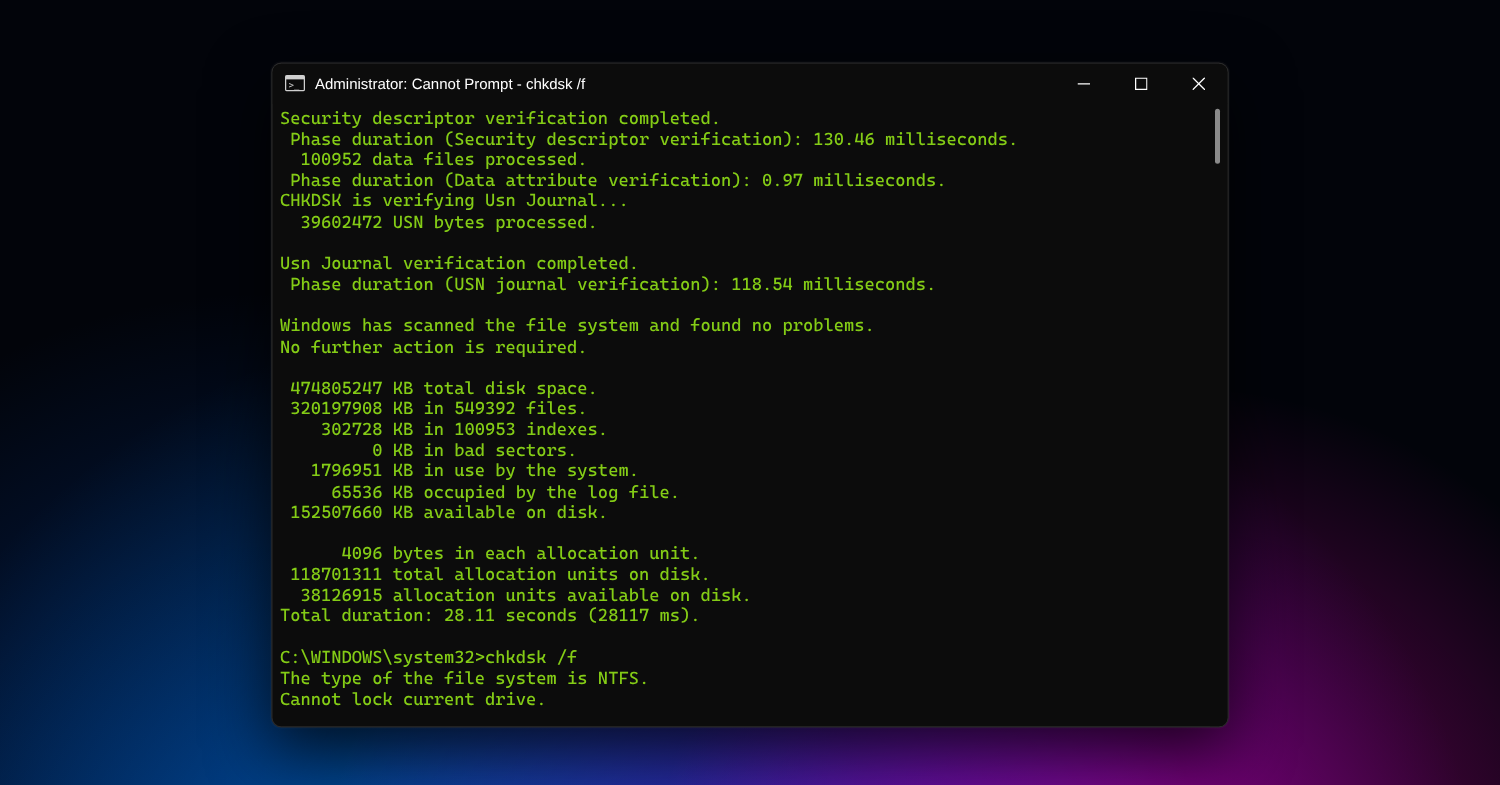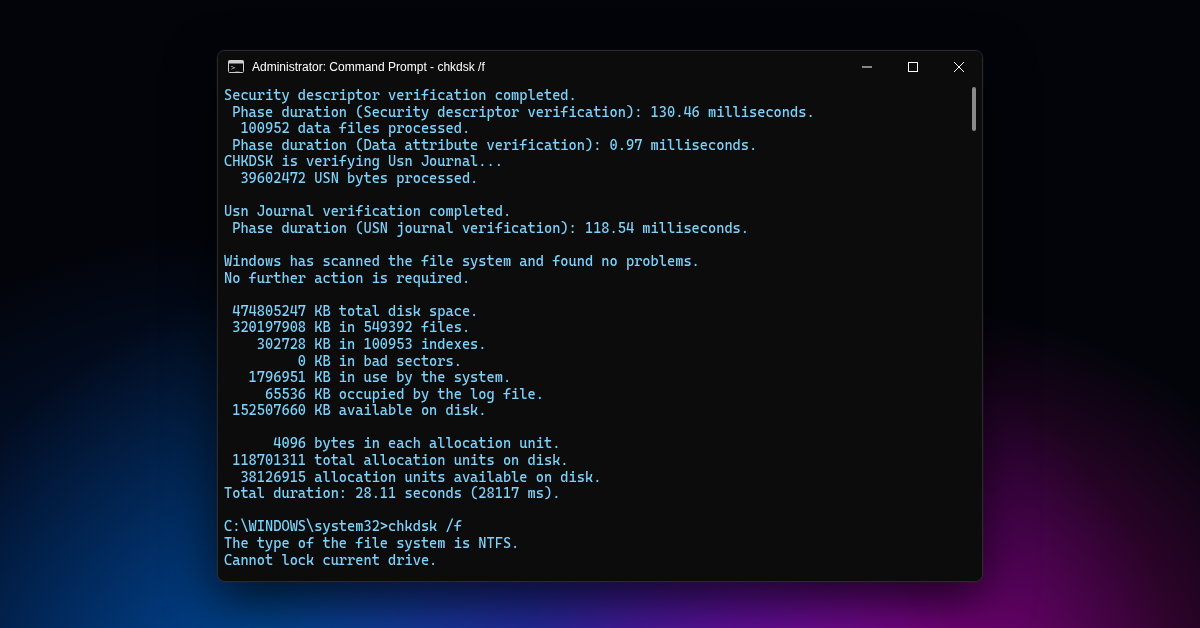--- a/index.html
+++ b/index.html
@@ -58,21 +58,21 @@
     position: relative;
     flex: 1 1 auto;
     display: flex;
   }
   .terminal {
     flex: 1 1 auto;
     padding: 4px 6px 6px 6px;
     font-family: Consolas, "Cascadia Mono", "Courier New", monospace;
     font-size: 14px;
     line-height: 16.6px;
-    color: #7dd3fc;
+    color: #84cc16;
     white-space: pre;
     overflow: hidden;
   }
   .terminal span { display: block; }
 
   .scrollbar {
     width: 14px;
     background: #0c0c0c;
     position: relative;
   }
@@ -92,21 +92,21 @@
 <div class="window">
 
   <div class="titlebar">
     <span class="app-icon">
       <svg width="16" height="16" viewBox="0 0 16 16">
         <rect x="0.5" y="1.5" width="15" height="12" rx="1" fill="#0c0c0c" stroke="#cfcfcf" stroke-width="1"></rect>
         <rect x="0.5" y="1.5" width="15" height="3" fill="#cfcfcf"></rect>
         <text x="3" y="11" font-family="Consolas, monospace" font-size="7" fill="#cfcfcf">&gt;_</text>
       </svg>
     </span>
-    <span class="title">Administrator: Command Prompt - chkdsk  /f</span>
+    <span class="title">Administrator: Cannot Prompt - chkdsk  /f</span>
     <span class="spacer"></span>
     <span class="winbtn">
       <svg width="10" height="10" viewBox="0 0 10 10">
         <line x1="0" y1="5" x2="10" y2="5" stroke="#ffffff" stroke-width="1"></line>
       </svg>
     </span>
     <span class="winbtn">
       <svg width="10" height="10" viewBox="0 0 10 10">
         <rect x="0.5" y="0.5" width="9" height="9" fill="none" stroke="#ffffff" stroke-width="1"></rect>
       </svg>

